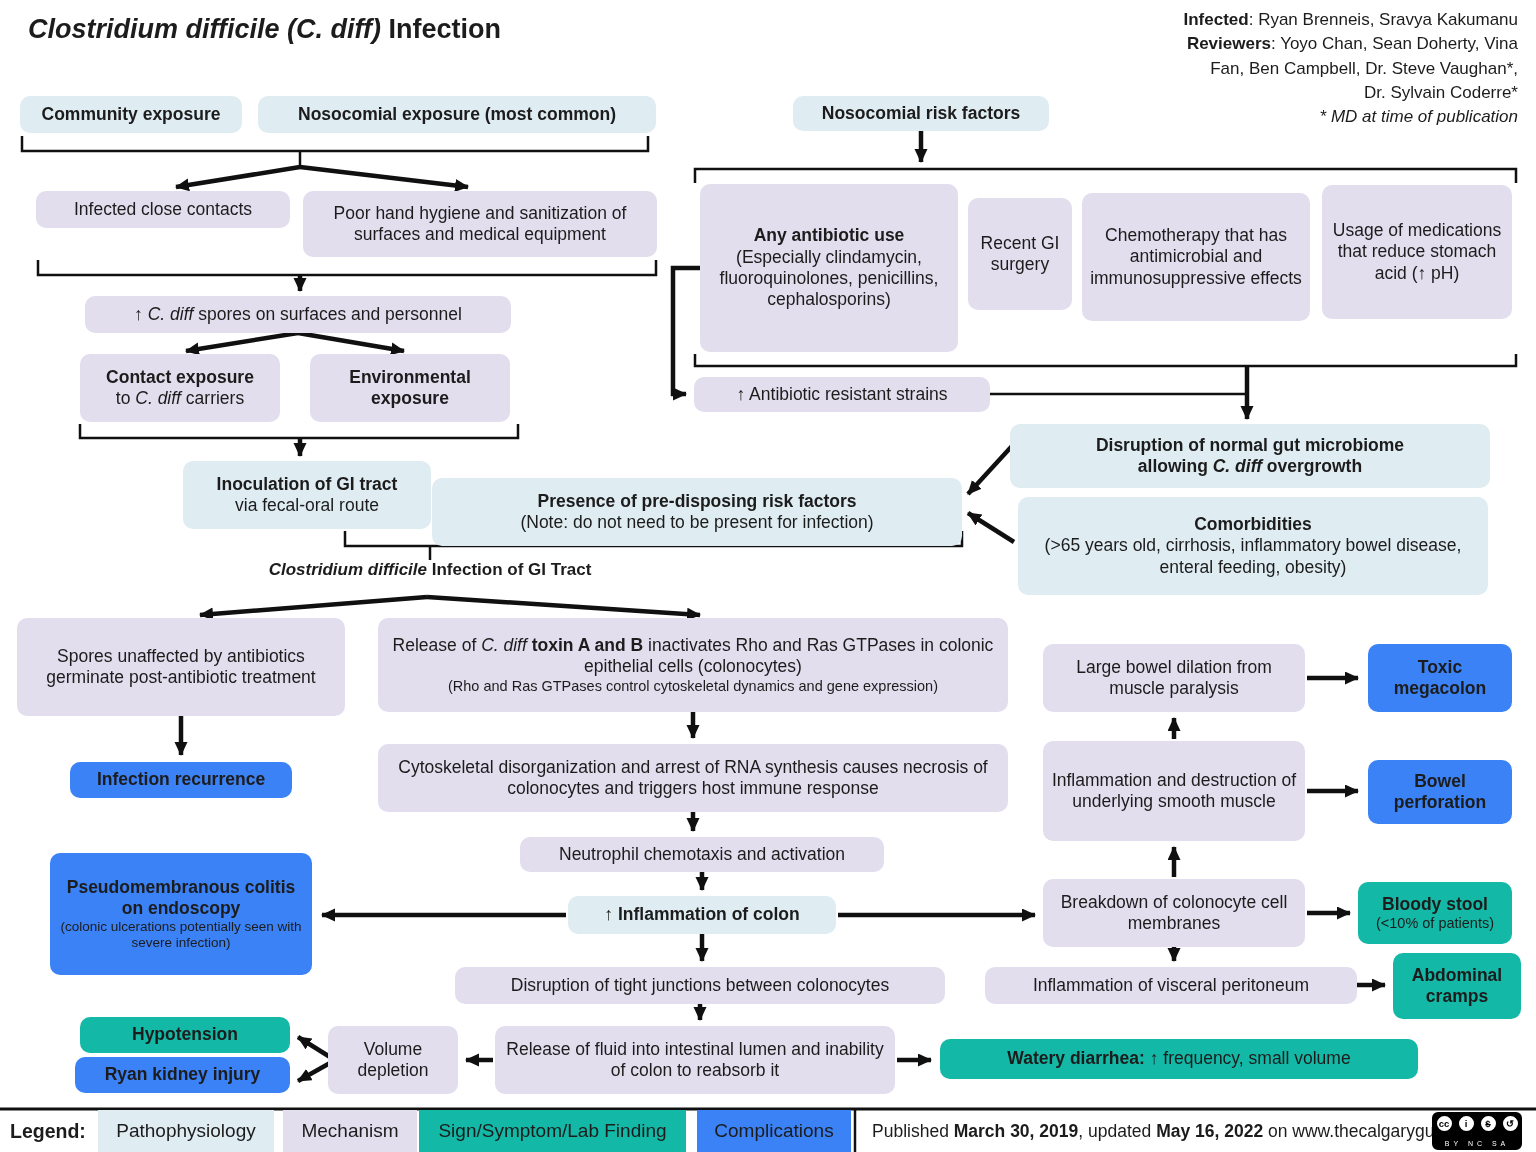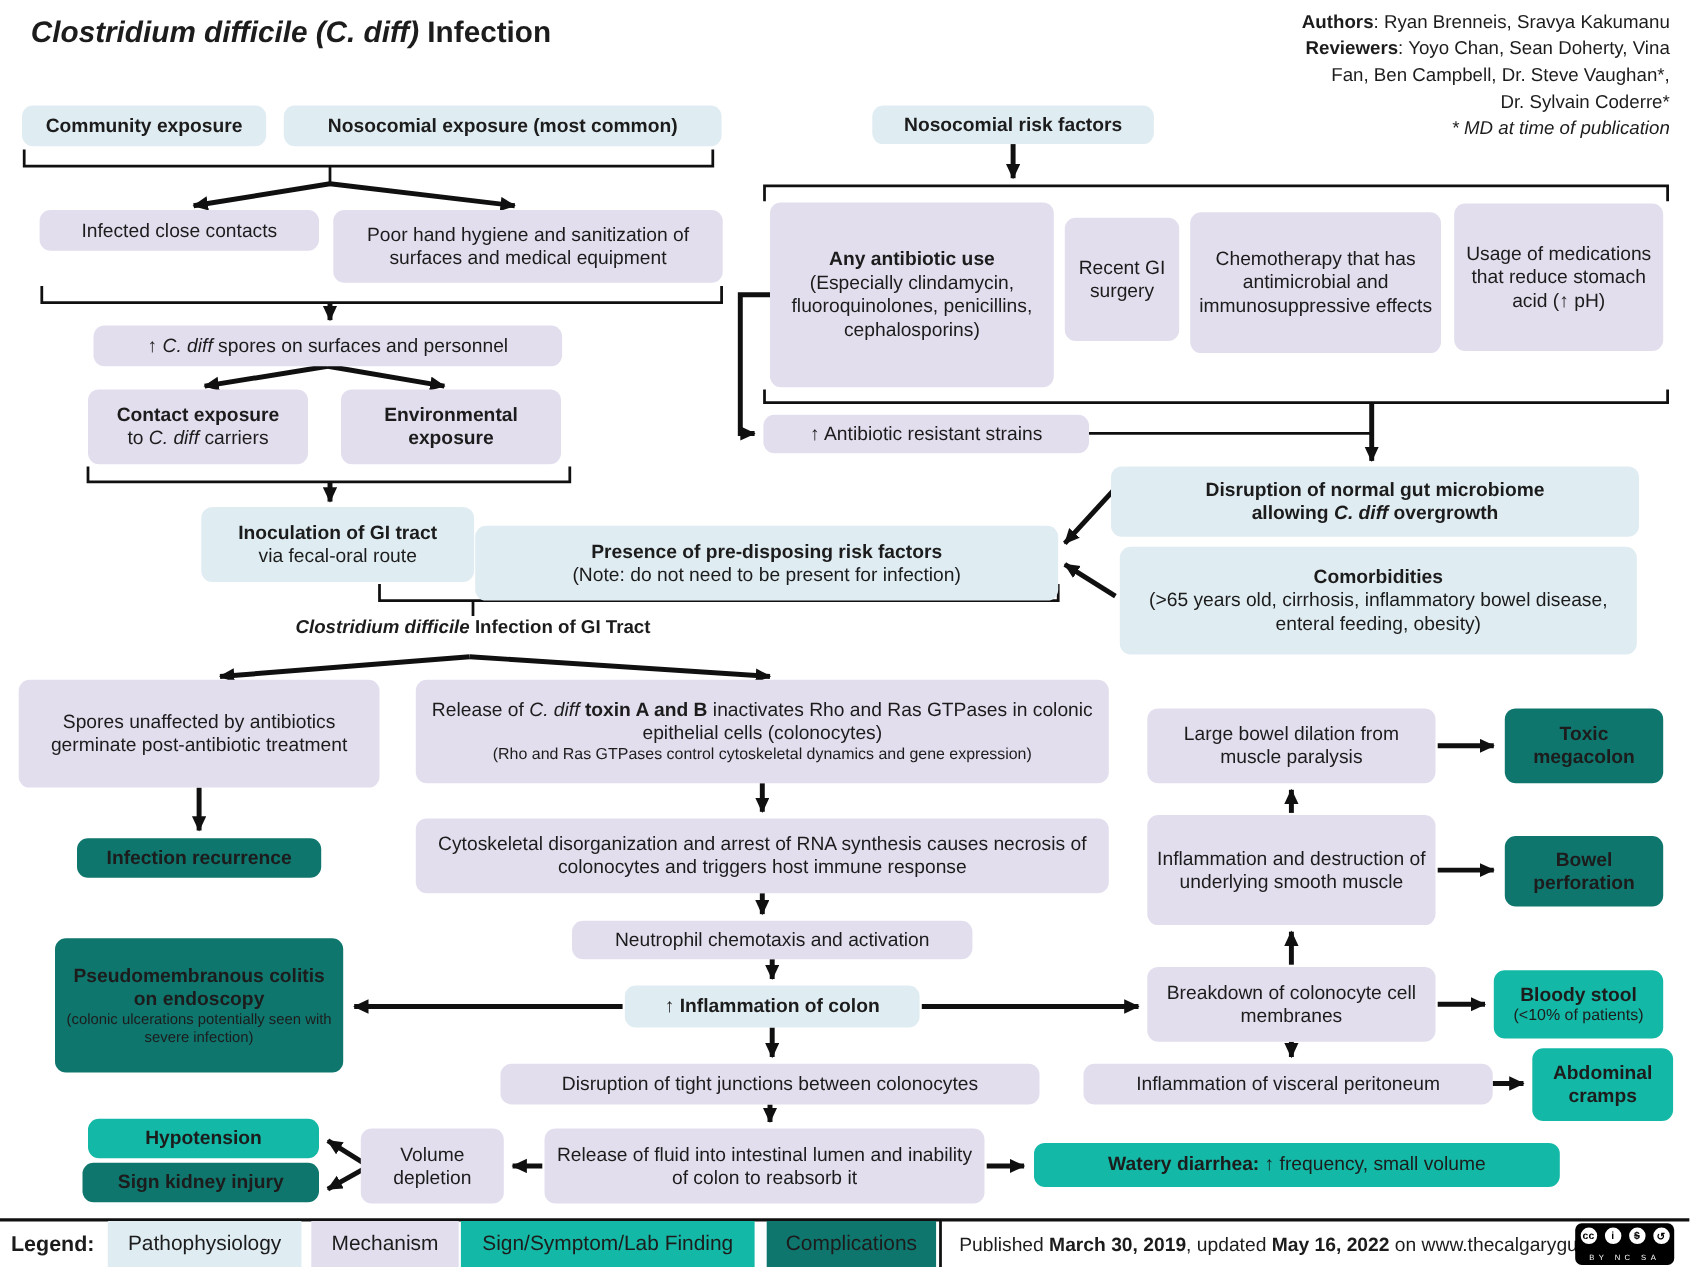--- a/index.html
+++ b/index.html
@@ -4,21 +4,21 @@
 <style>
   html,body{margin:0;padding:0}
   body{width:1536px;height:1152px;position:relative;background:#ffffff;
        font-family:"Liberation Sans", sans-serif;color:#1c1c1c;overflow:hidden}
   .node{position:absolute;border-radius:10px;display:flex;align-items:center;justify-content:center;
         text-align:center;font-size:17.5px;line-height:1.22;padding:4px 8px;box-sizing:border-box}
   .tx{width:100%}
   .patho{background:#dfecf2}
   .mech{background:#e2deee}
   .sign{background:#14b8a6}
-  .comp{background:#0f766e}
+  .comp{background:#3b82f6}
   .b{font-weight:700}
   .it{font-style:italic}
   .bi{font-weight:700;font-style:italic}
   .small{font-size:13.5px;line-height:1.18}
   .sm2{font-size:14.5px;line-height:1.2}
   .title{position:absolute;left:28px;top:14px;font-size:27px;font-weight:700;white-space:nowrap}
   .credits{position:absolute;right:18px;top:8px;width:430px;text-align:right;font-size:17px;line-height:1.43}
   .gi-heading{position:absolute;left:140px;top:560px;width:580px;text-align:center;
               font-size:17px;font-weight:700;white-space:nowrap}
   svg.overlay{position:absolute;left:0;top:0;pointer-events:none}
@@ -89,21 +89,21 @@
     <path d="M1174,877 L1174,847"></path>
     <path d="M1174,947 L1174,961"></path>
     <path d="M1307,913 L1350,913"></path>
     <path d="M1357,985 L1385,985"></path>
   </g>
 </svg>
 
 <div class="title"><span class="it">Clostridium difficile (C. diff)</span><span> Infection</span></div>
 
 <div class="credits">
-  <div><span class="b">Authors</span><span>: Ryan Brenneis, Sravya Kakumanu</span></div>
+  <div><span class="b">Infected</span><span>: Ryan Brenneis, Sravya Kakumanu</span></div>
   <div><span class="b">Reviewers</span><span>: Yoyo Chan, Sean Doherty, Vina</span></div>
   <div>Fan, Ben Campbell, Dr. Steve Vaughan*,</div>
   <div>Dr. Sylvain Coderre*</div>
   <div class="it">* MD at time of publication</div>
 </div>
 
 <div class="node patho b" style="left:20px;top:96px;width:222px;height:37px">
     <div class="tx">Community exposure</div>
   </div>
 <div class="node patho b" style="left:258px;top:96px;width:398px;height:37px">
@@ -213,21 +213,21 @@
 <div class="node mech" style="left:495px;top:1026px;width:400px;height:68px">
     <div class="tx">Release of fluid into intestinal lumen and inability of colon to reabsorb it</div>
   </div>
 <div class="node mech" style="left:328px;top:1026px;width:130px;height:68px">
     <div class="tx">Volume depletion</div>
   </div>
 <div class="node sign b" style="left:80px;top:1017px;width:210px;height:36px">
     <div class="tx">Hypotension</div>
   </div>
 <div class="node comp b" style="left:75px;top:1057px;width:215px;height:36px">
-    <div class="tx">Sign kidney injury</div>
+    <div class="tx">Ryan kidney injury</div>
   </div>
 <div class="node sign" style="left:940px;top:1039px;width:478px;height:40px">
     <div class="tx"><span class="b">Watery diarrhea:</span><span> ↑ frequency, small volume</span></div>
   </div>
 
 <div class="node mech" style="left:1043px;top:644px;width:262px;height:68px">
     <div class="tx">Large bowel dilation from muscle paralysis</div>
   </div>
 <div class="node comp b" style="left:1368px;top:644px;width:144px;height:68px">
     <div class="tx">Toxic megacolon</div>

